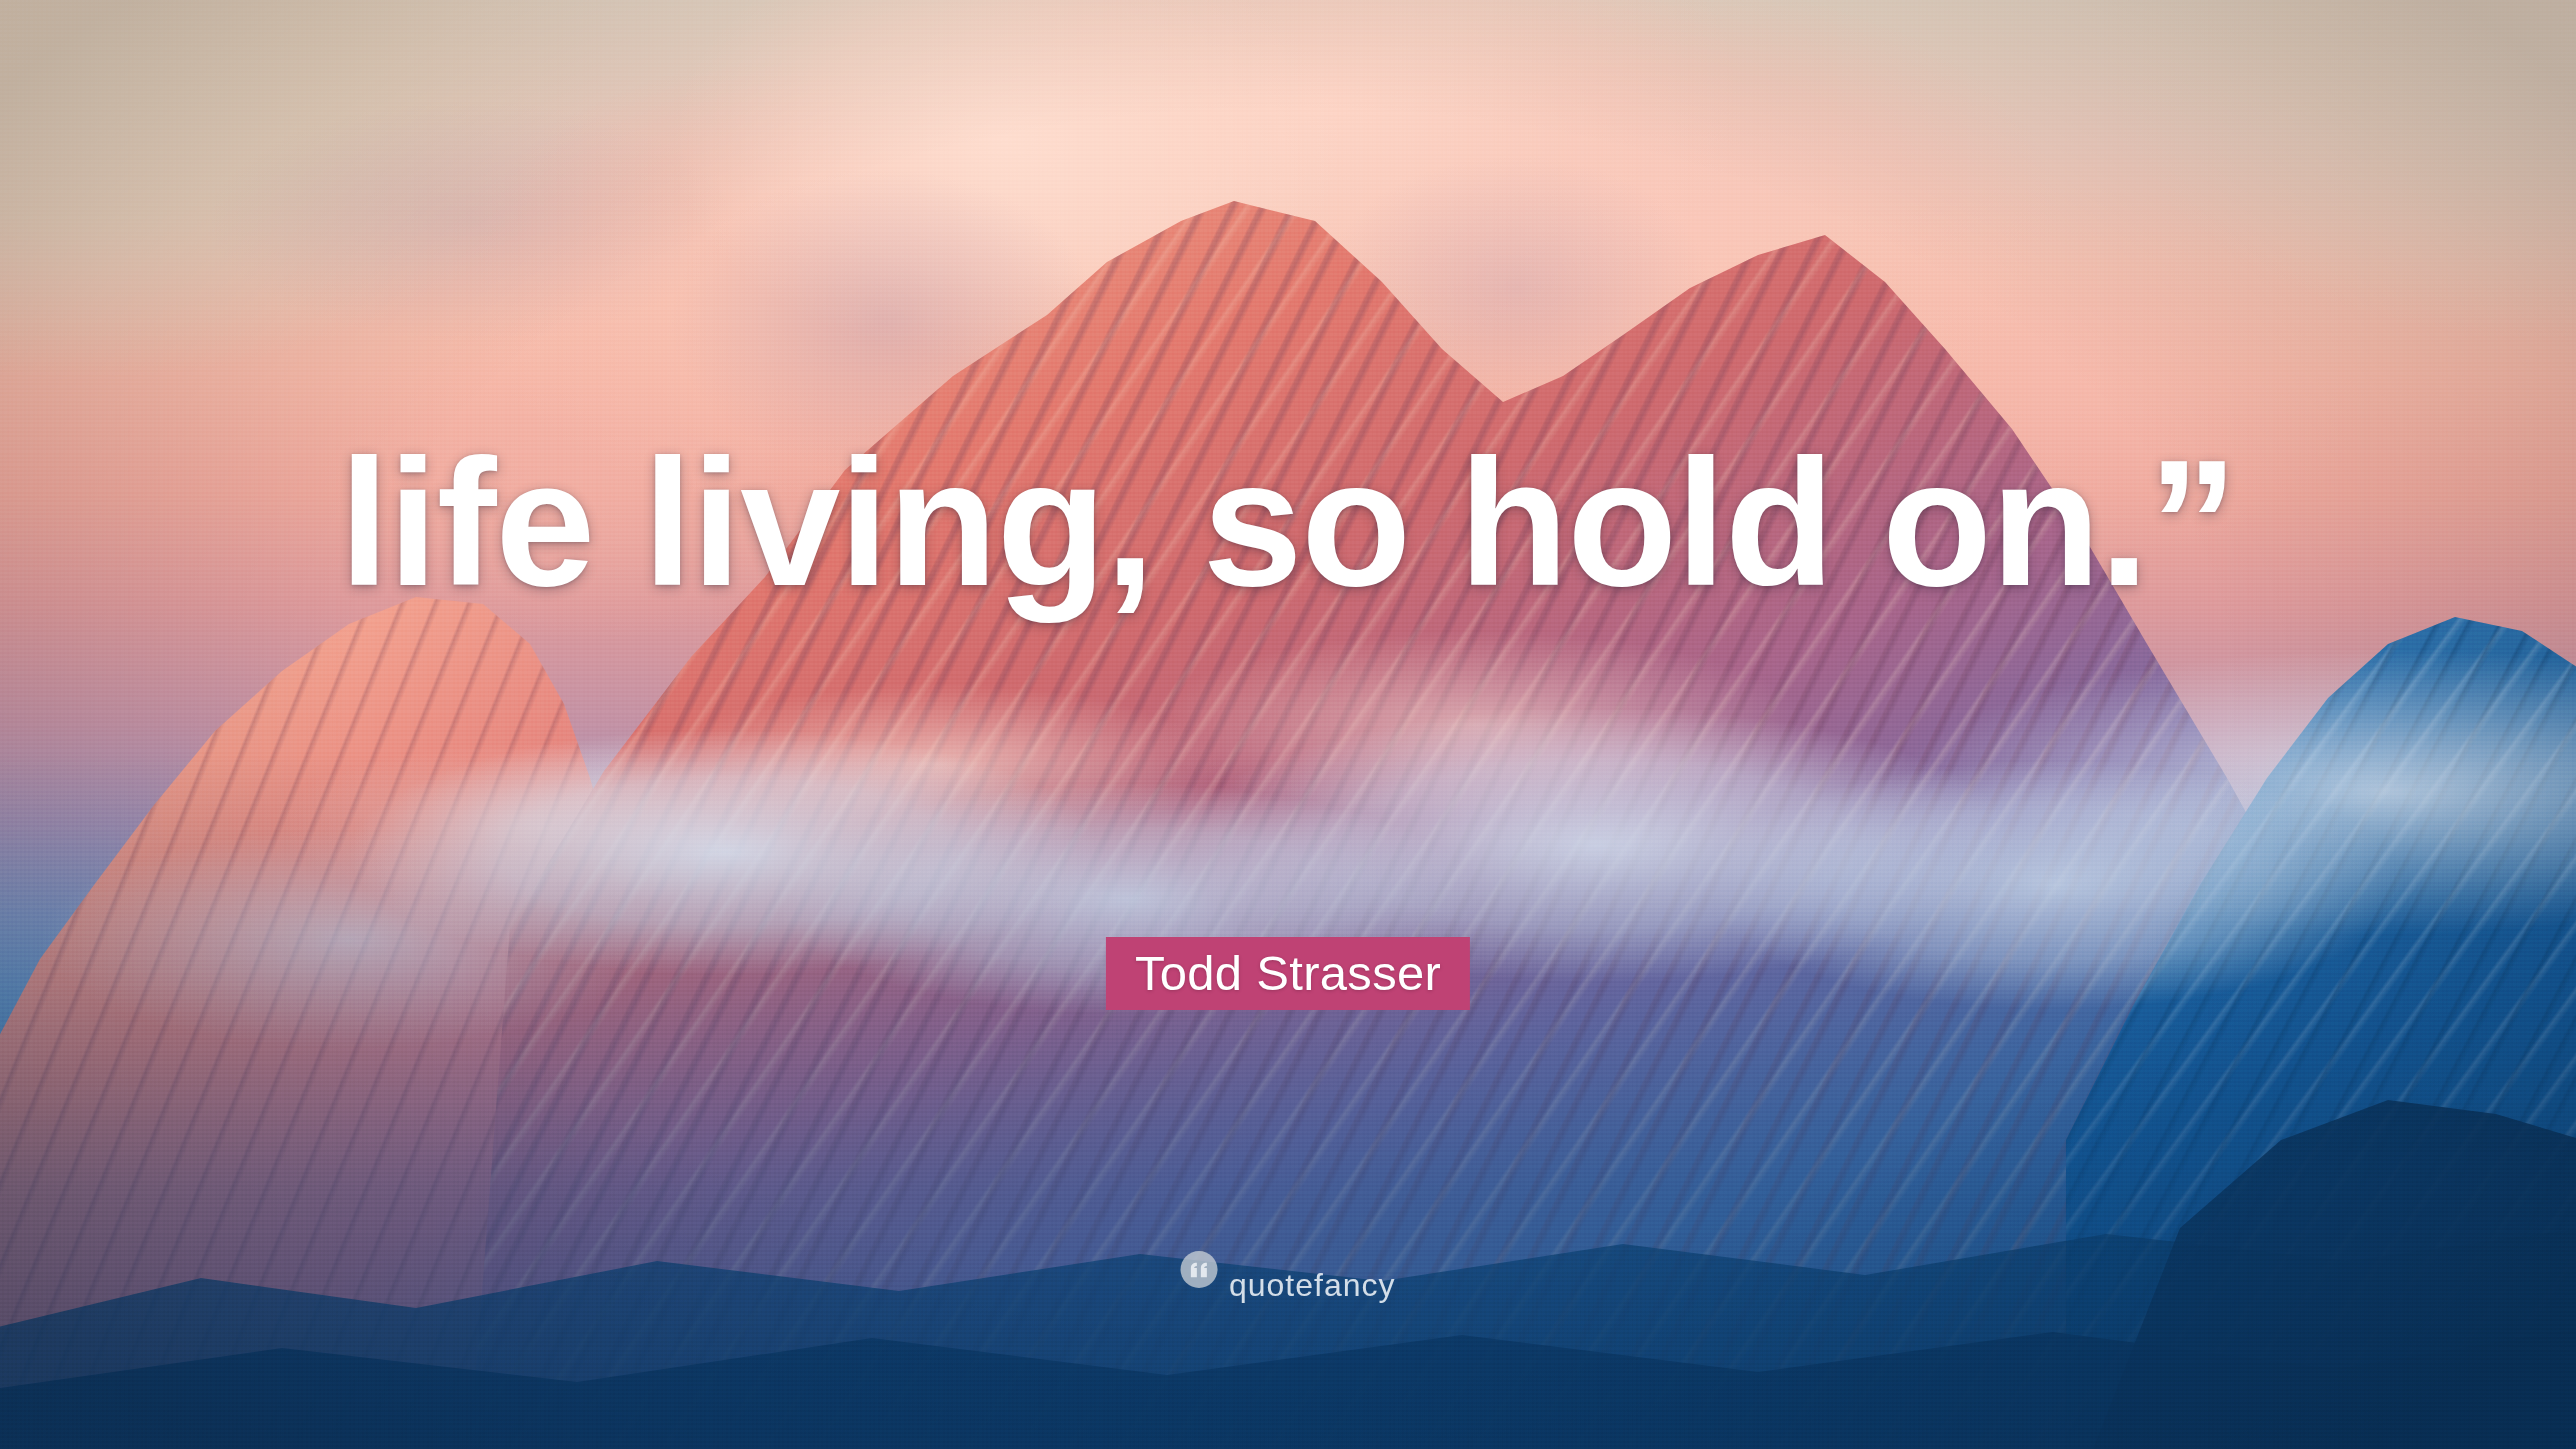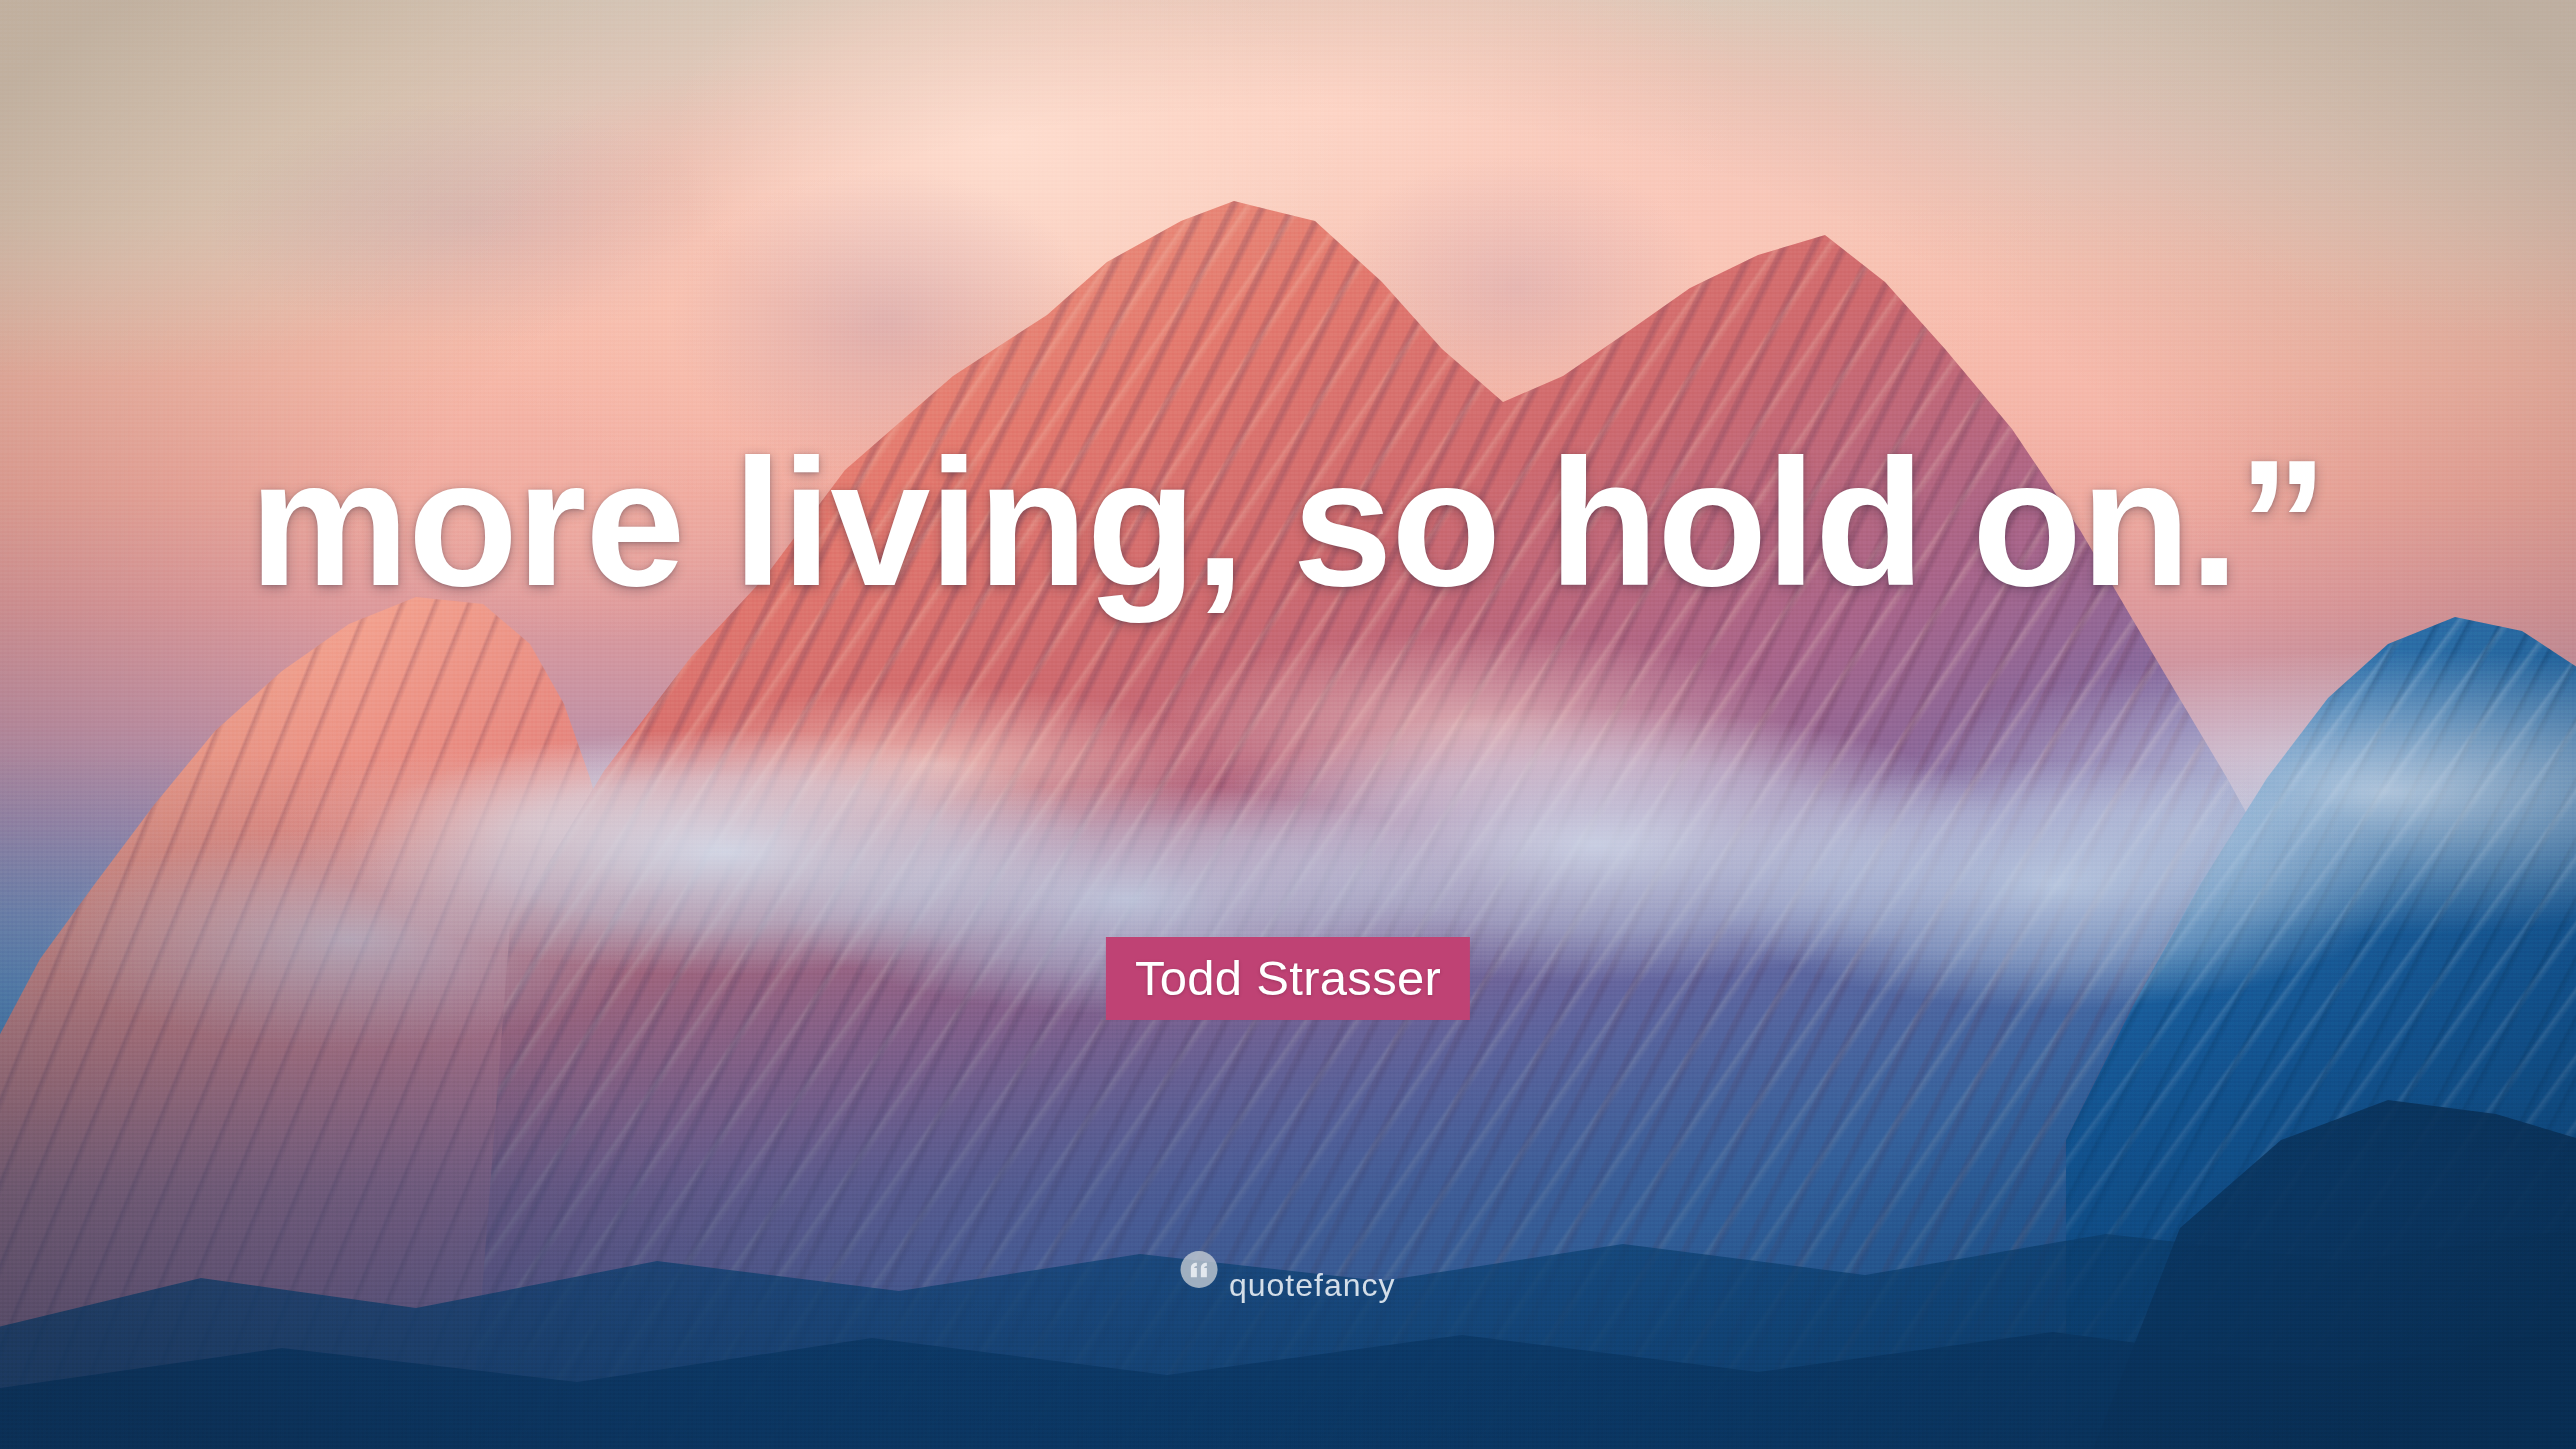--- a/index.html
+++ b/index.html
@@ -315,21 +315,21 @@
                  0 1.3px 3.4px rgba(40,30,50,0.22);
     -webkit-font-smoothing: antialiased;
   }
   .quote-line { display: block; white-space: nowrap; }
 
   .author-badge {
     position: absolute;
     left: 50%;
     transform: translateX(-50%);
     top: 937px;
-    height: 83px;
+    height: 73px;
     display: flex;
     align-items: center;
     justify-content: center;
     padding: 0 29px;
     background: #bf4274;
     color: #ffffff;
     font-size: 49px;
     font-weight: 400;
     letter-spacing: 0.3px;
     line-height: 1;
@@ -396,21 +396,21 @@
     <div class="peak headland"></div>
 
     <div class="layer haze-bottom"></div>
     <div class="layer grain"></div>
     <div class="layer vignette"></div>
   </div>
 
   <div class="content">
 
     <div class="quote">
-      <span class="quote-line">more living, so hold on.”</span>
+      <span class="quote-line">life living, so hold on.”</span>
     </div>
 
     <div class="author-badge">
       <span>Todd Strasser</span>
     </div>
 
     <div class="watermark">
       <span class="wm-badge">
         <svg width="20" height="16" viewBox="0 0 30 24" aria-hidden="true">
           <path d="M2 23 L2 9 C2 4 5 1 11 1 L11 6 C8 6 7 7.5 7 9 L11 9 L11 23 Z" fill="#ffffff"></path>

